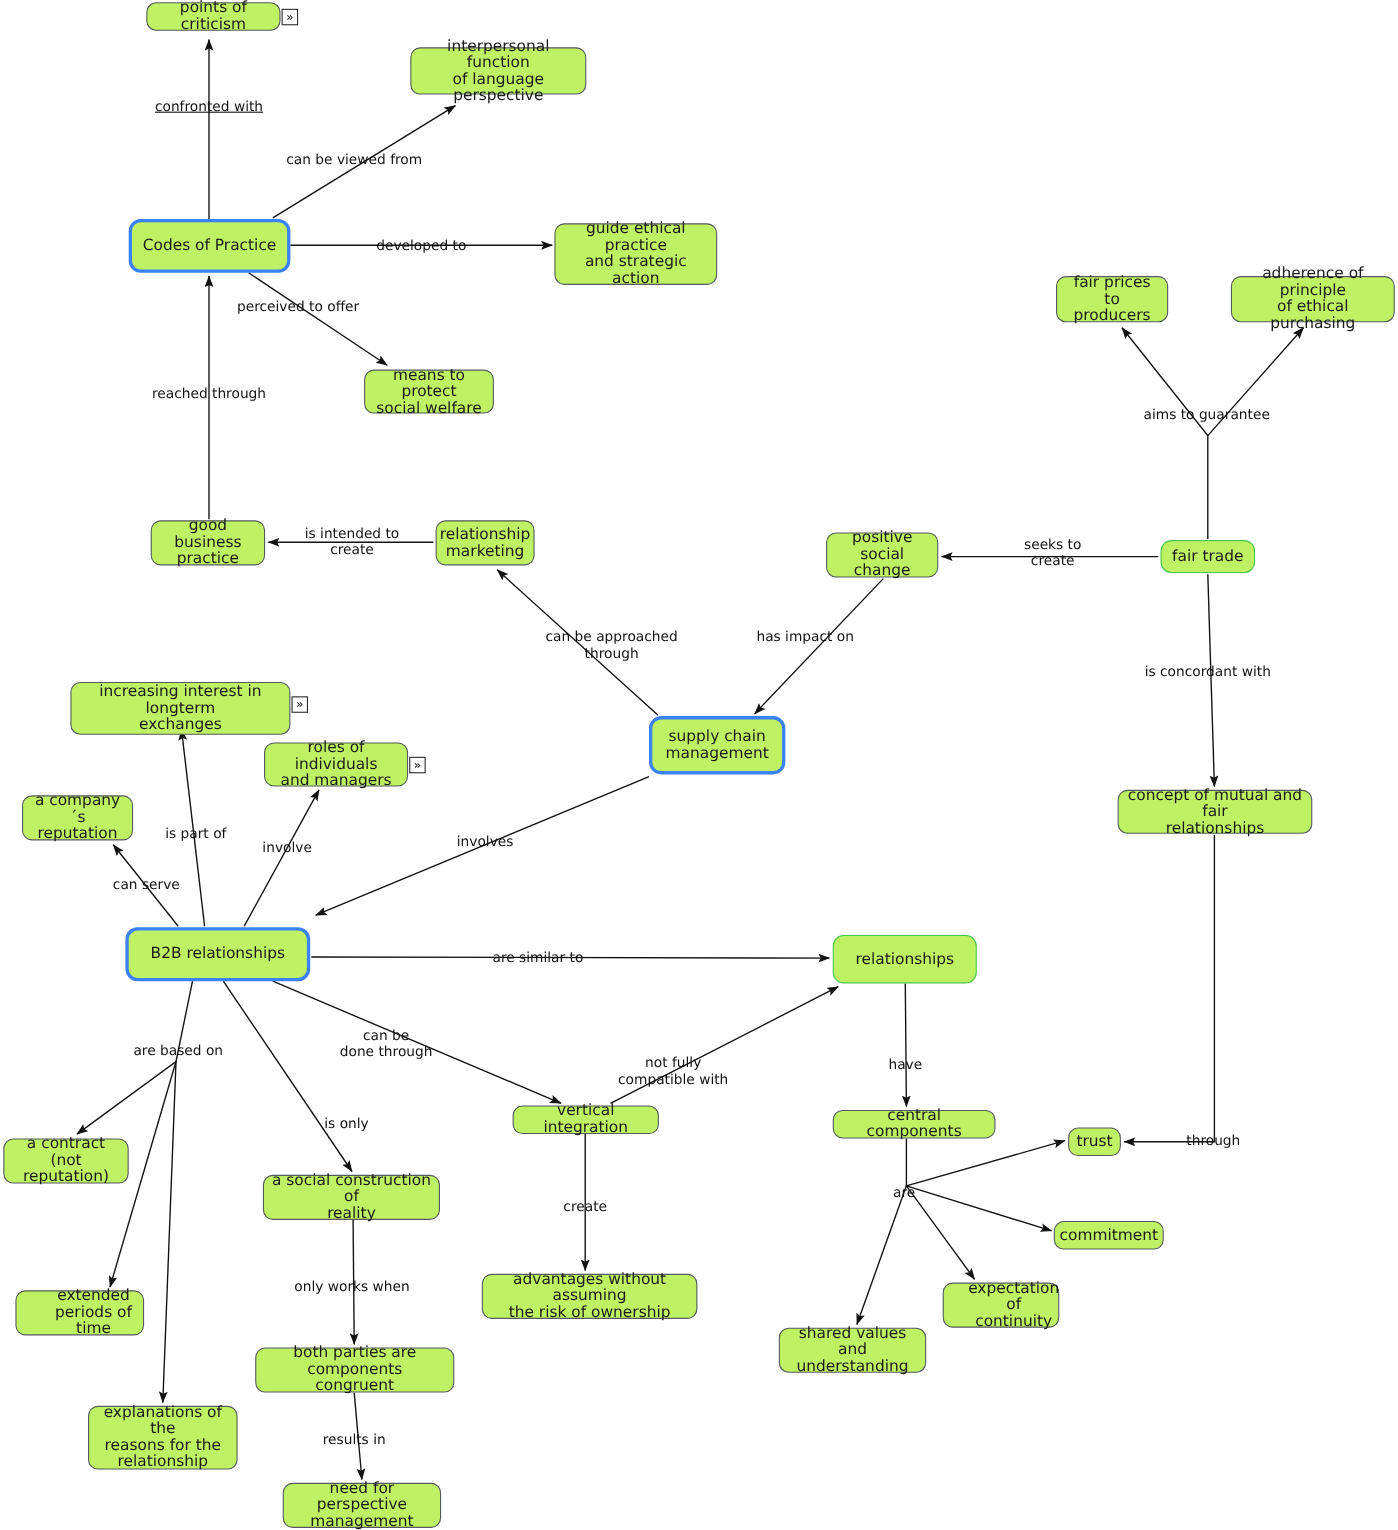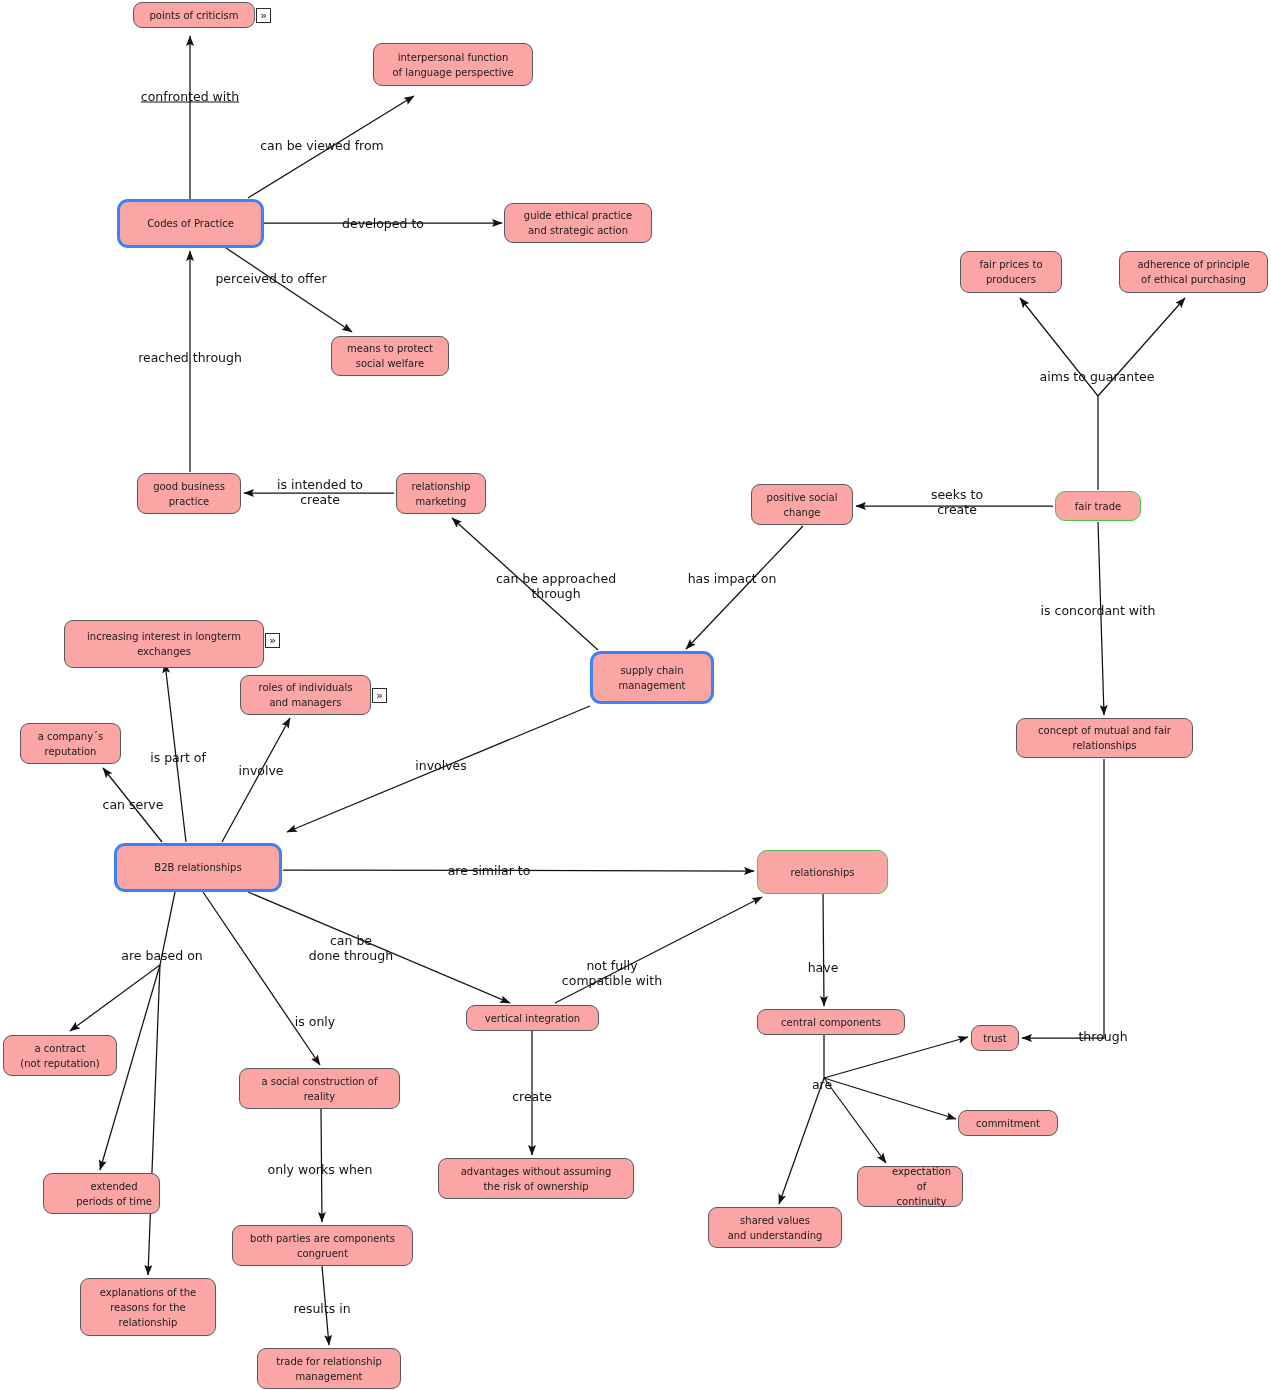--- a/index.html
+++ b/index.html
@@ -18,25 +18,25 @@
   #edge-layer {
     position: absolute;
     left: 0; top: 0;
     width: 1271px;
     height: 1391px;
     pointer-events: none;
   }
   .node {
     position: absolute;
     box-sizing: border-box;
-    background: #fca5a5;
+    background: #bef264;
     border: 1px solid #555a5e;
     border-radius: 9px;
     color: #1b1b1b;
-    font-size: 10px;
+    font-size: 14px;
     line-height: 15px;
     display: flex;
     align-items: center;
     justify-content: center;
     text-align: center;
     padding: 3px 6px;
     white-space: pre-line;
   }
   .node.green-thick {
     border: 3px solid #3b82f6;
@@ -114,21 +114,21 @@
         <polyline points="824,1078 779,1204" fill="none" stroke="#121212" stroke-width="1.25" marker-end="url(#ah)"></polyline>
         <polyline points="1104,759 1104,1038 1022,1038" fill="none" stroke="#121212" stroke-width="1.25" marker-end="url(#ah)"></polyline>
       </g>
   </svg>
   <div id="node-group">
       <div class="node" style="left: 133px; top: 2px; width: 122px; height: 26px;">points of criticism</div>
       <div class="expand" style="left: 256px; top: 8px;">»</div>
       <div class="node" style="left: 373px; top: 43px; width: 160px; height: 43px;">interpersonal function
 of language perspective</div>
       <div class="node green-thick" style="left: 117px; top: 199px; width: 147px; height: 49px;">Codes of Practice</div>
-      <div class="node" style="left: 504px; top: 203px; width: 148px; height: 40px;">guide ethical practice
+      <div class="node" style="left: 504px; top: 203px; width: 148px; height: 56px;">guide ethical practice
 and strategic action</div>
       <div class="node" style="left: 331px; top: 336px; width: 118px; height: 40px;">means to protect
 social welfare</div>
       <div class="node" style="left: 960px; top: 251px; width: 102px; height: 42px;">fair prices to
 producers</div>
       <div class="node" style="left: 1119px; top: 251px; width: 149px; height: 42px;">adherence of principle
 of ethical purchasing</div>
       <div class="node" style="left: 137px; top: 473px; width: 104px; height: 41px;">good business
 practice</div>
       <div class="node" style="left: 396px; top: 473px; width: 90px; height: 41px;">relationship
@@ -153,32 +153,32 @@
       <div class="node" style="left: 466px; top: 1005px; width: 133px; height: 26px;">vertical integration</div>
       <div class="node" style="left: 757px; top: 1009px; width: 148px; height: 26px;">central components</div>
       <div class="node" style="left: 971px; top: 1025px; width: 48px; height: 26px;">trust</div>
       <div class="node" style="left: 3px; top: 1035px; width: 114px; height: 41px;">a contract
 (not reputation)</div>
       <div class="node" style="left: 239px; top: 1068px; width: 161px; height: 41px;">a social construction of
 reality</div>
       <div class="node" style="left: 958px; top: 1110px; width: 100px; height: 26px;">commitment</div>
       <div class="node" style="left: 857px; top: 1166px; width: 106px; height: 41px; padding-left: 29px;">expectation of
 continuity</div>
-      <div class="node" style="left: 43px; top: 1173px; width: 117px; height: 41px; padding-left: 31px;">extended
+      <div class="node" style="left: 14px; top: 1173px; width: 117px; height: 41px; padding-left: 31px;">extended
 periods of time</div>
       <div class="node" style="left: 438px; top: 1158px; width: 196px; height: 41px;">advantages without assuming
 the risk of ownership</div>
       <div class="node" style="left: 708px; top: 1207px; width: 134px; height: 41px;">shared values
 and understanding</div>
       <div class="node" style="left: 232px; top: 1225px; width: 181px; height: 41px;">both parties are components
 congruent</div>
       <div class="node" style="left: 80px; top: 1278px; width: 136px; height: 58px;">explanations of the
 reasons for the
 relationship</div>
-      <div class="node" style="left: 257px; top: 1348px; width: 144px; height: 41px;">trade for relationship
+      <div class="node" style="left: 257px; top: 1348px; width: 144px; height: 41px;">need for perspective
 management</div>
     </div>
   <div id="label-group">
       <div class="elabel" style="left: 190px; top: 96px; text-decoration: underline;">confronted with</div>
       <div class="elabel" style="left: 322px; top: 145px;">can be viewed from</div>
       <div class="elabel" style="left: 383px; top: 223px;">developed to</div>
       <div class="elabel" style="left: 271px; top: 278px;">perceived to offer</div>
       <div class="elabel" style="left: 190px; top: 357px;">reached through</div>
       <div class="elabel" style="left: 320px; top: 492px;">is intended to
 create</div>

